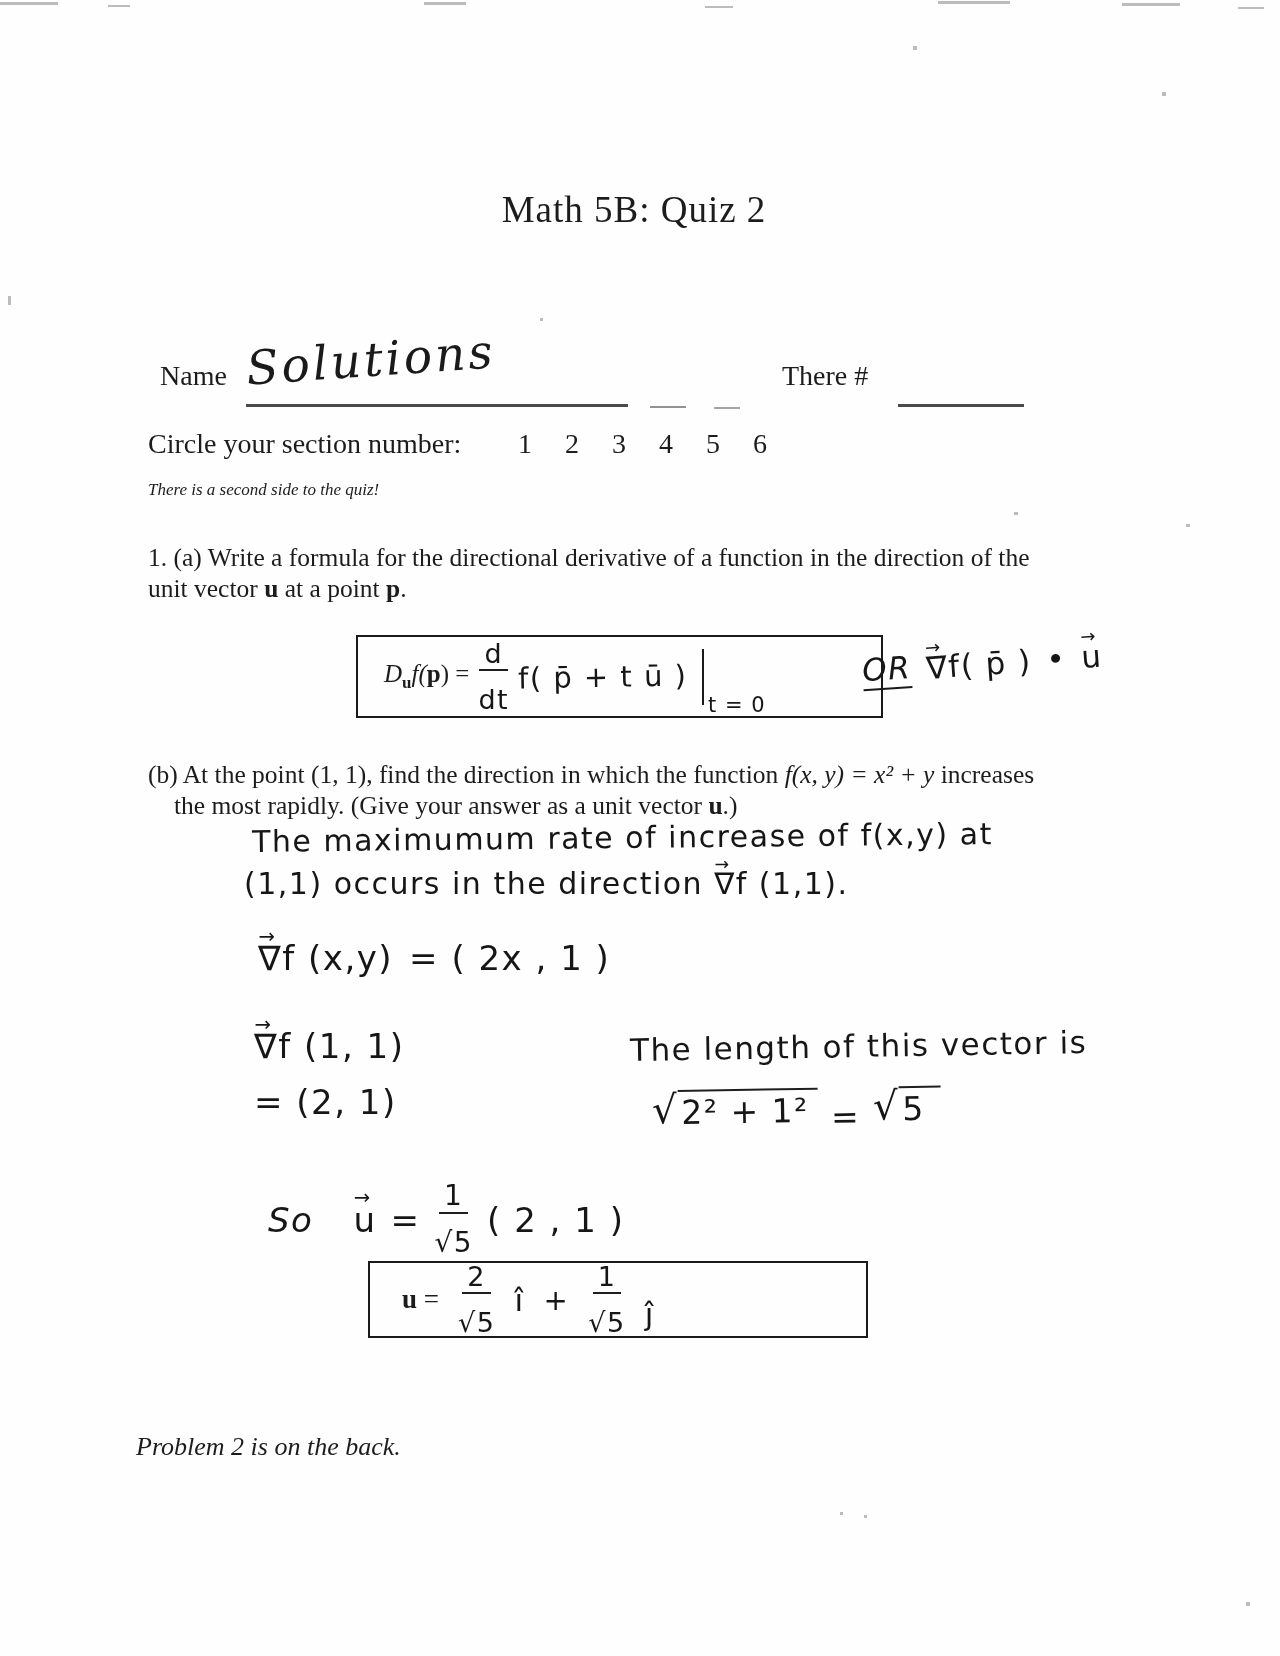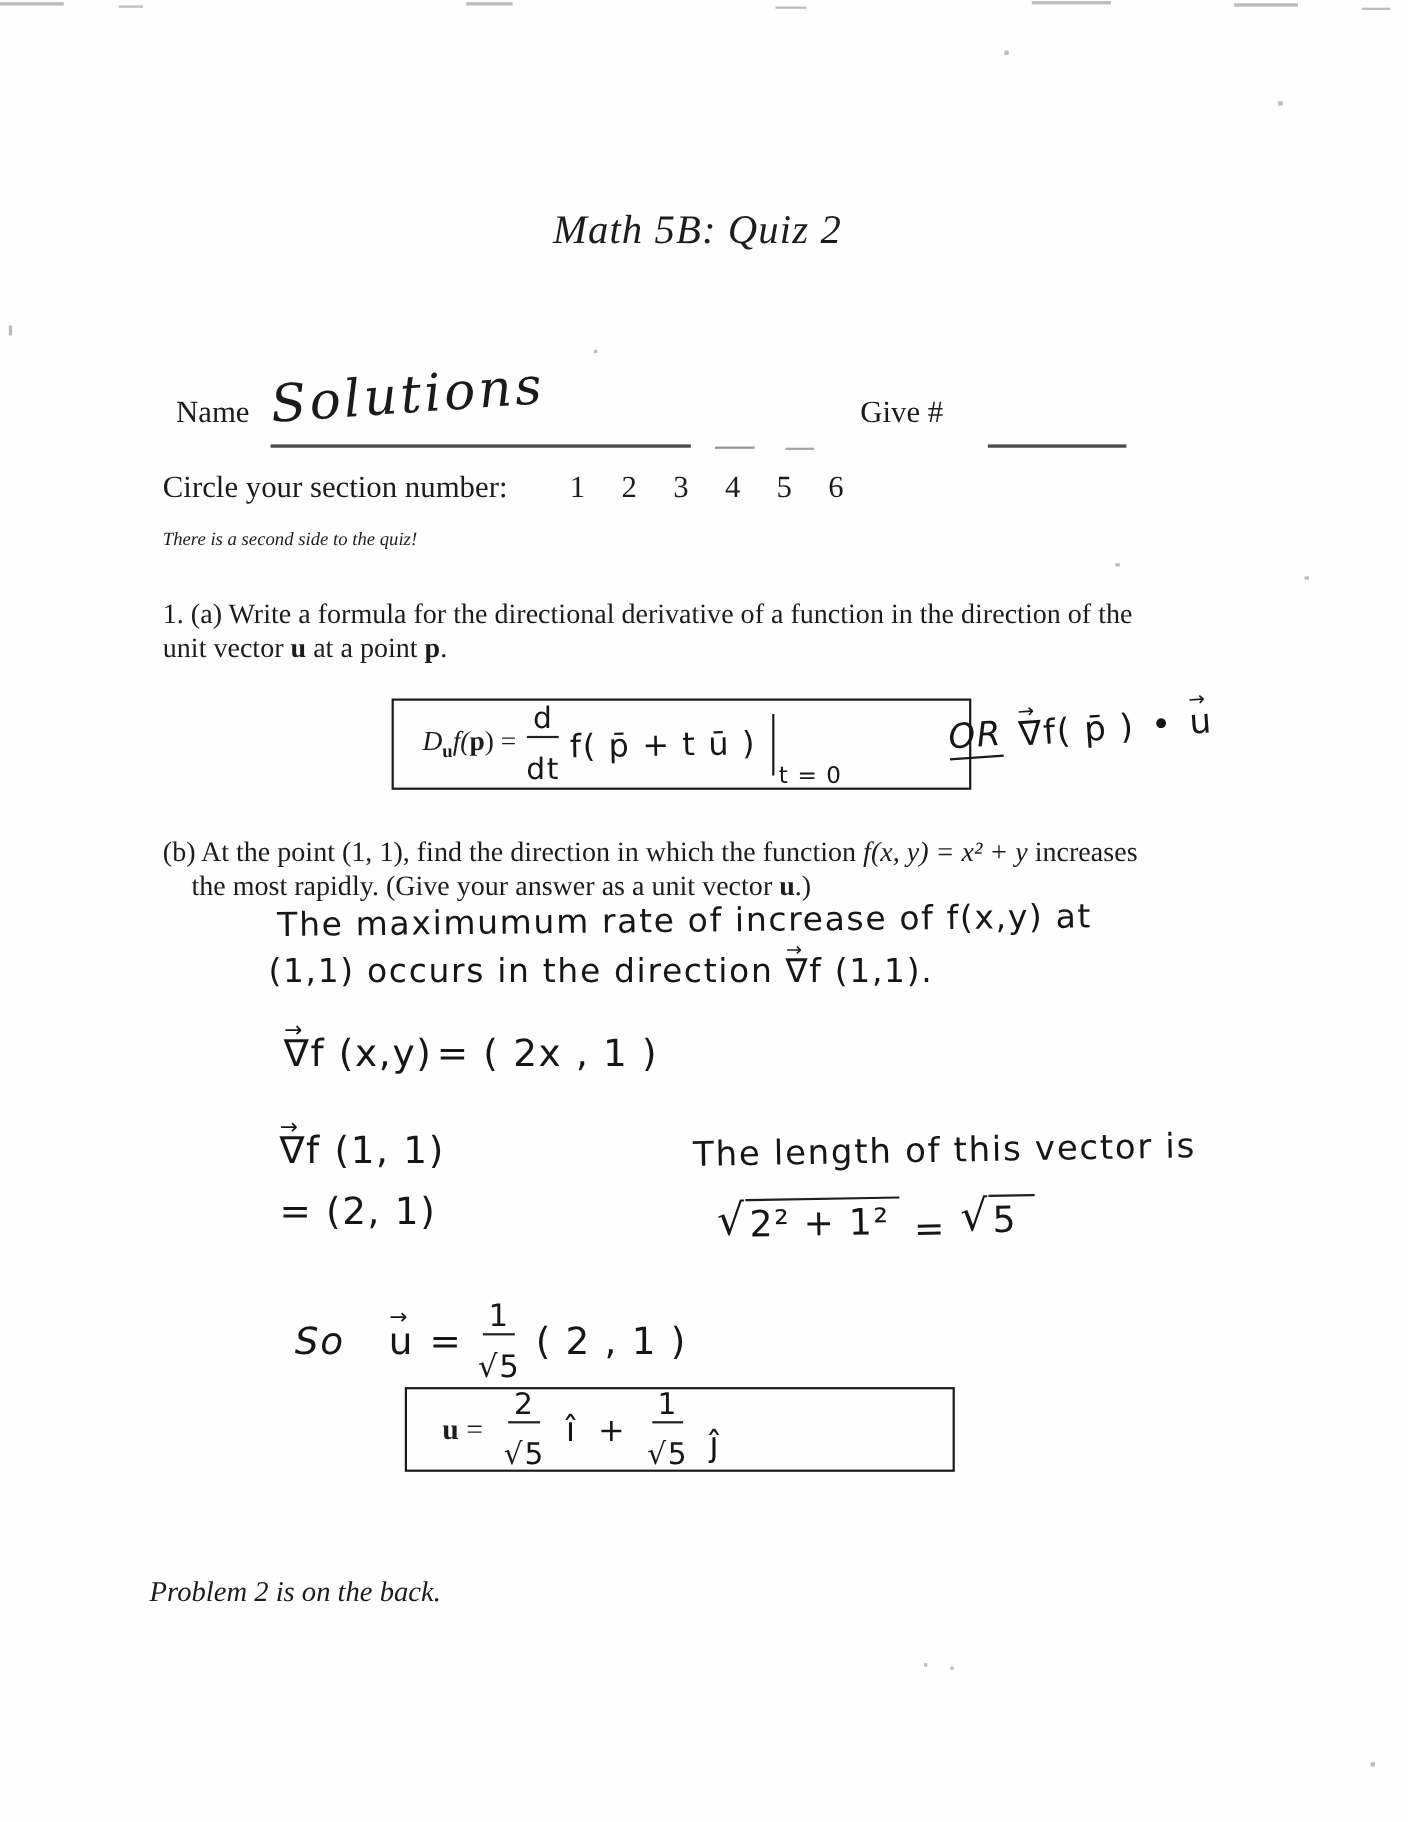--- a/index.html
+++ b/index.html
@@ -80,28 +80,28 @@
   <div class="speck" style="left:913px;top:46px;width:4px;height:4px;"></div>
   <div class="speck" style="left:1162px;top:92px;width:4px;height:4px;"></div>
   <div class="speck" style="left:8px;top:296px;width:3px;height:9px;"></div>
   <div class="speck" style="left:540px;top:318px;width:3px;height:3px;"></div>
   <div class="speck" style="left:1014px;top:512px;width:4px;height:3px;"></div>
   <div class="speck" style="left:1186px;top:524px;width:4px;height:3px;"></div>
   <div class="speck" style="left:840px;top:1512px;width:3px;height:3px;"></div>
   <div class="speck" style="left:864px;top:1515px;width:3px;height:3px;"></div>
   <div class="speck" style="left:1246px;top:1602px;width:4px;height:4px;"></div>
 
-  <div class="abs" style="left:0;right:12px;top:188px;text-align:center;font-size:37px;letter-spacing:1px;font-style:italic;">Math 5B: Quiz 2</div>
+  <div class="abs" style="left:0;right:12px;top:188px;text-align:center;font-size:37px;letter-spacing:1px;">Math 5B: Quiz 2</div>
 
   <div class="abs" style="left:160px;top:360px;font-size:28px;">Name</div>
   <div class="abs cursive" style="left:246px;top:332px;font-size:47px;letter-spacing:3px;transform:rotate(-4deg);">Solutions</div>
   <div class="rule" style="left:246px;top:404px;width:382px;height:3px;"></div>
   <div class="rule" style="left:650px;top:406px;width:36px;height:2px;opacity:.6;"></div>
   <div class="rule" style="left:714px;top:407px;width:26px;height:2px;opacity:.5;"></div>
-  <div class="abs" style="left:782px;top:360px;font-size:28px;">Give #</div>
+  <div class="abs" style="left:782px;top:360px;font-size:28px;">There #</div>
   <div class="rule" style="left:898px;top:404px;width:126px;height:2.5px;"></div>
 
   <div class="abs" style="left:148px;top:428px;font-size:28px;">Circle your section number:</div>
   <div class="abs" style="left:518px;top:428px;display:flex;gap:33px;font-size:28px;">
     <span>1</span>
     <span>2</span>
     <span>3</span>
     <span>4</span>
     <span>5</span>
     <span>6</span>
@@ -140,21 +140,21 @@
   <div class="abs nowrap" style="left:148px;top:791px;font-size:25.5px;margin-left:26px;">
     <span>the most rapidly. (Give your answer as a unit vector </span><span class="bold">u</span><span>.)</span>
   </div>
 
   <div class="abs hw nowrap" style="left:252px;top:820px;font-size:30px;transform:rotate(-0.6deg);">The maximumum rate of increase of  f(x,y)  at</div>
 
   <div class="abs hw nowrap" style="left:244px;top:866px;font-size:30px;">
     <span>(1,1) occurs in the direction  </span><span class="vec">∇f (1,1).</span>
   </div>
 
-  <div class="abs hw nowrap" style="left:258px;top:938px;font-size:34px;display:flex;gap:4px;">
+  <div class="abs hw nowrap" style="left:258px;top:938px;font-size:34px;display:flex;gap:16px;">
     <span class="vec">∇f (x,y)</span>
     <span>=  ( 2x ,  1 )</span>
   </div>
 
   <div class="abs hw nowrap" style="left:254px;top:1026px;font-size:34px;display:flex;gap:16px;flex-direction:column;">
     <span class="vec">∇f (1, 1)</span>
     <span>=  (2, 1)</span>
   </div>
   <div class="abs hw nowrap" style="left:630px;top:1028px;font-size:31px;transform:rotate(-1deg);">The length of this vector is</div>
 

